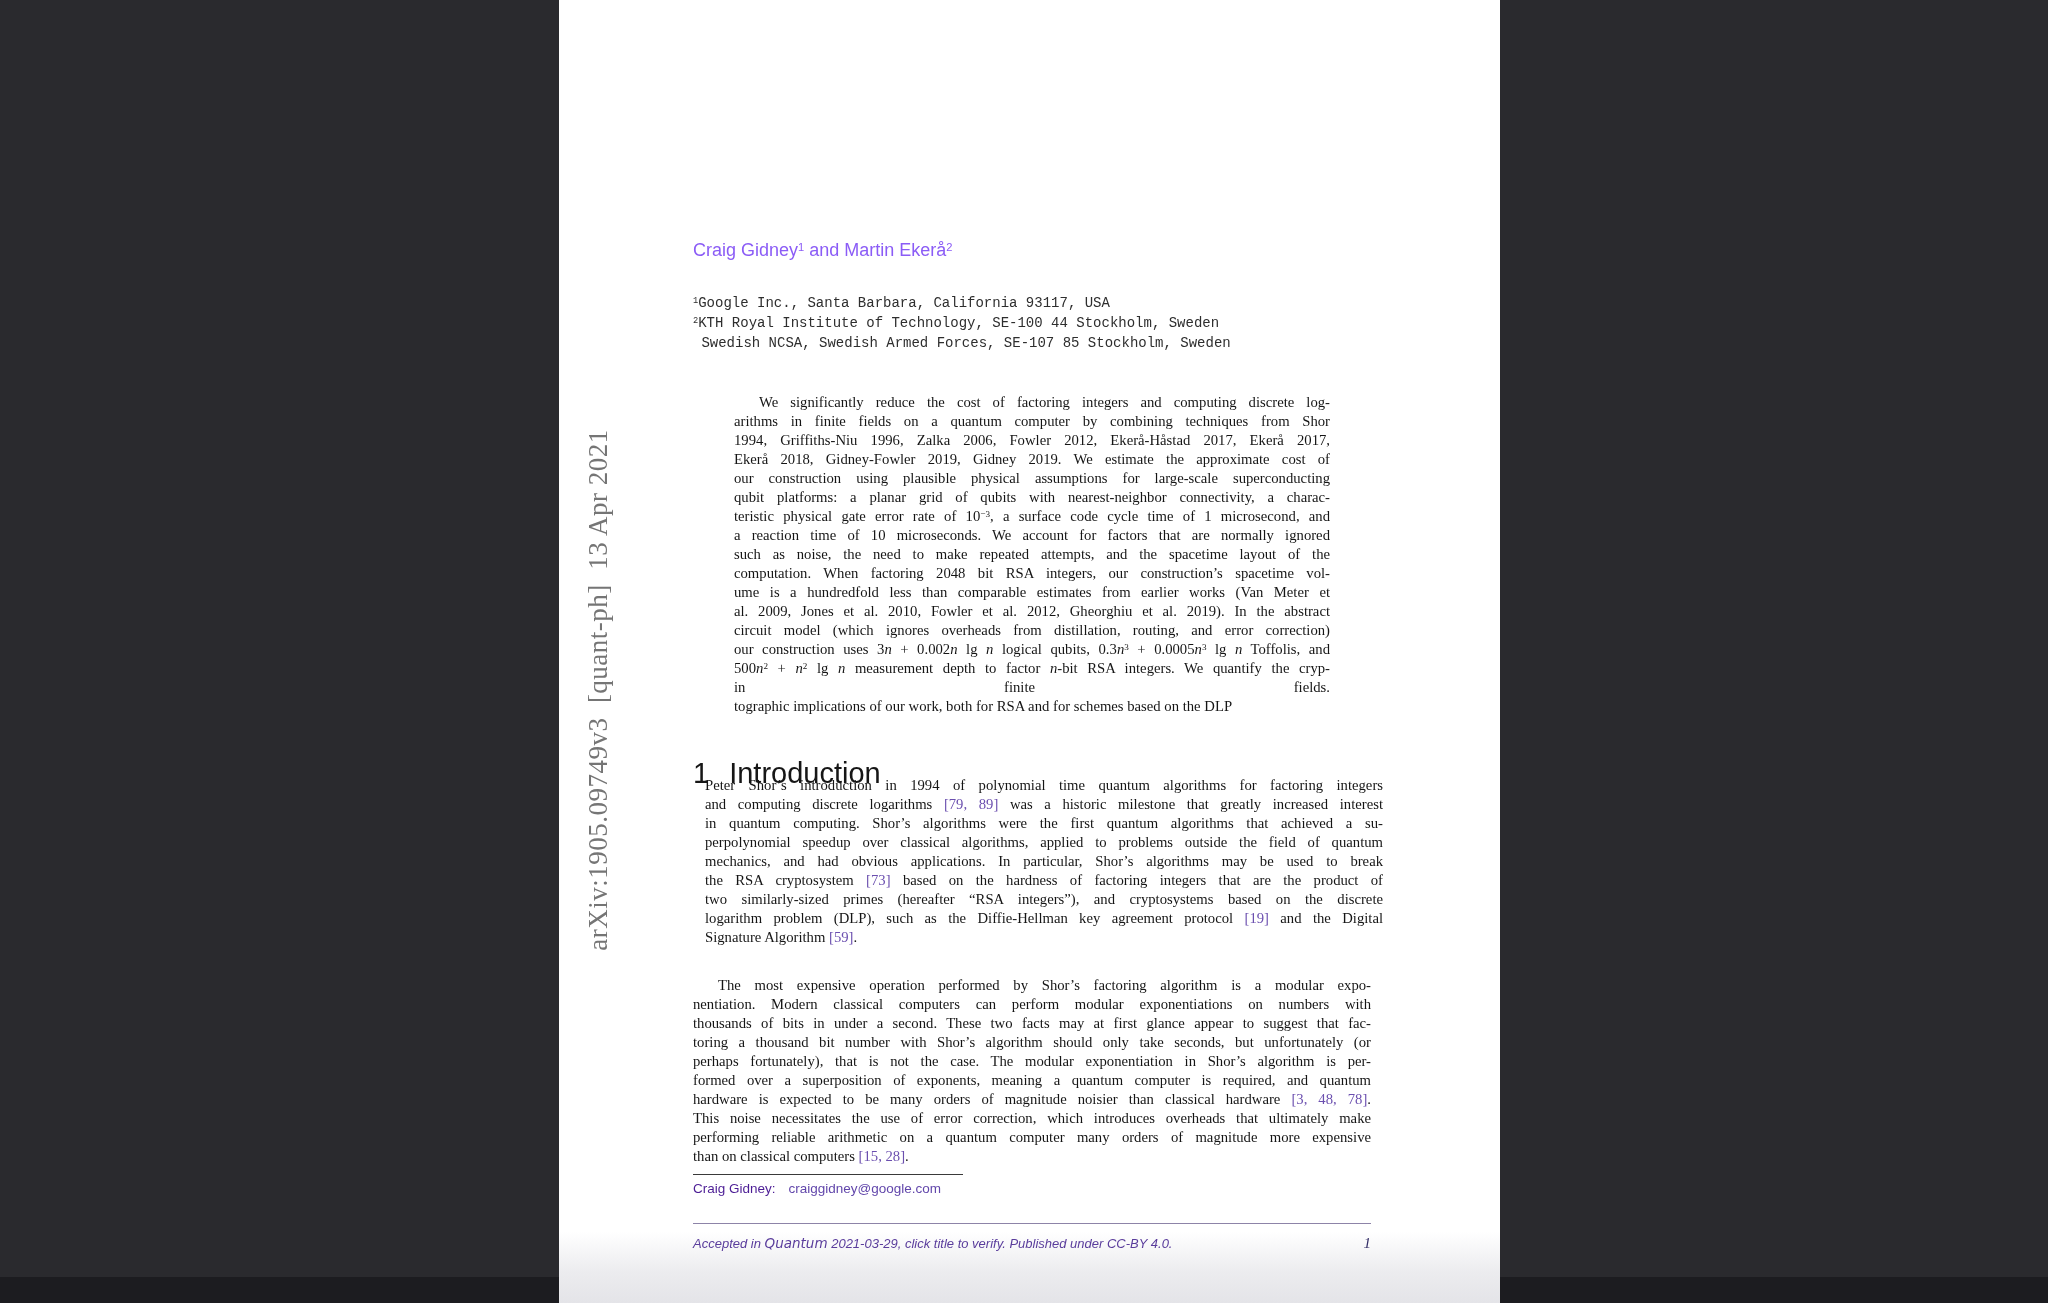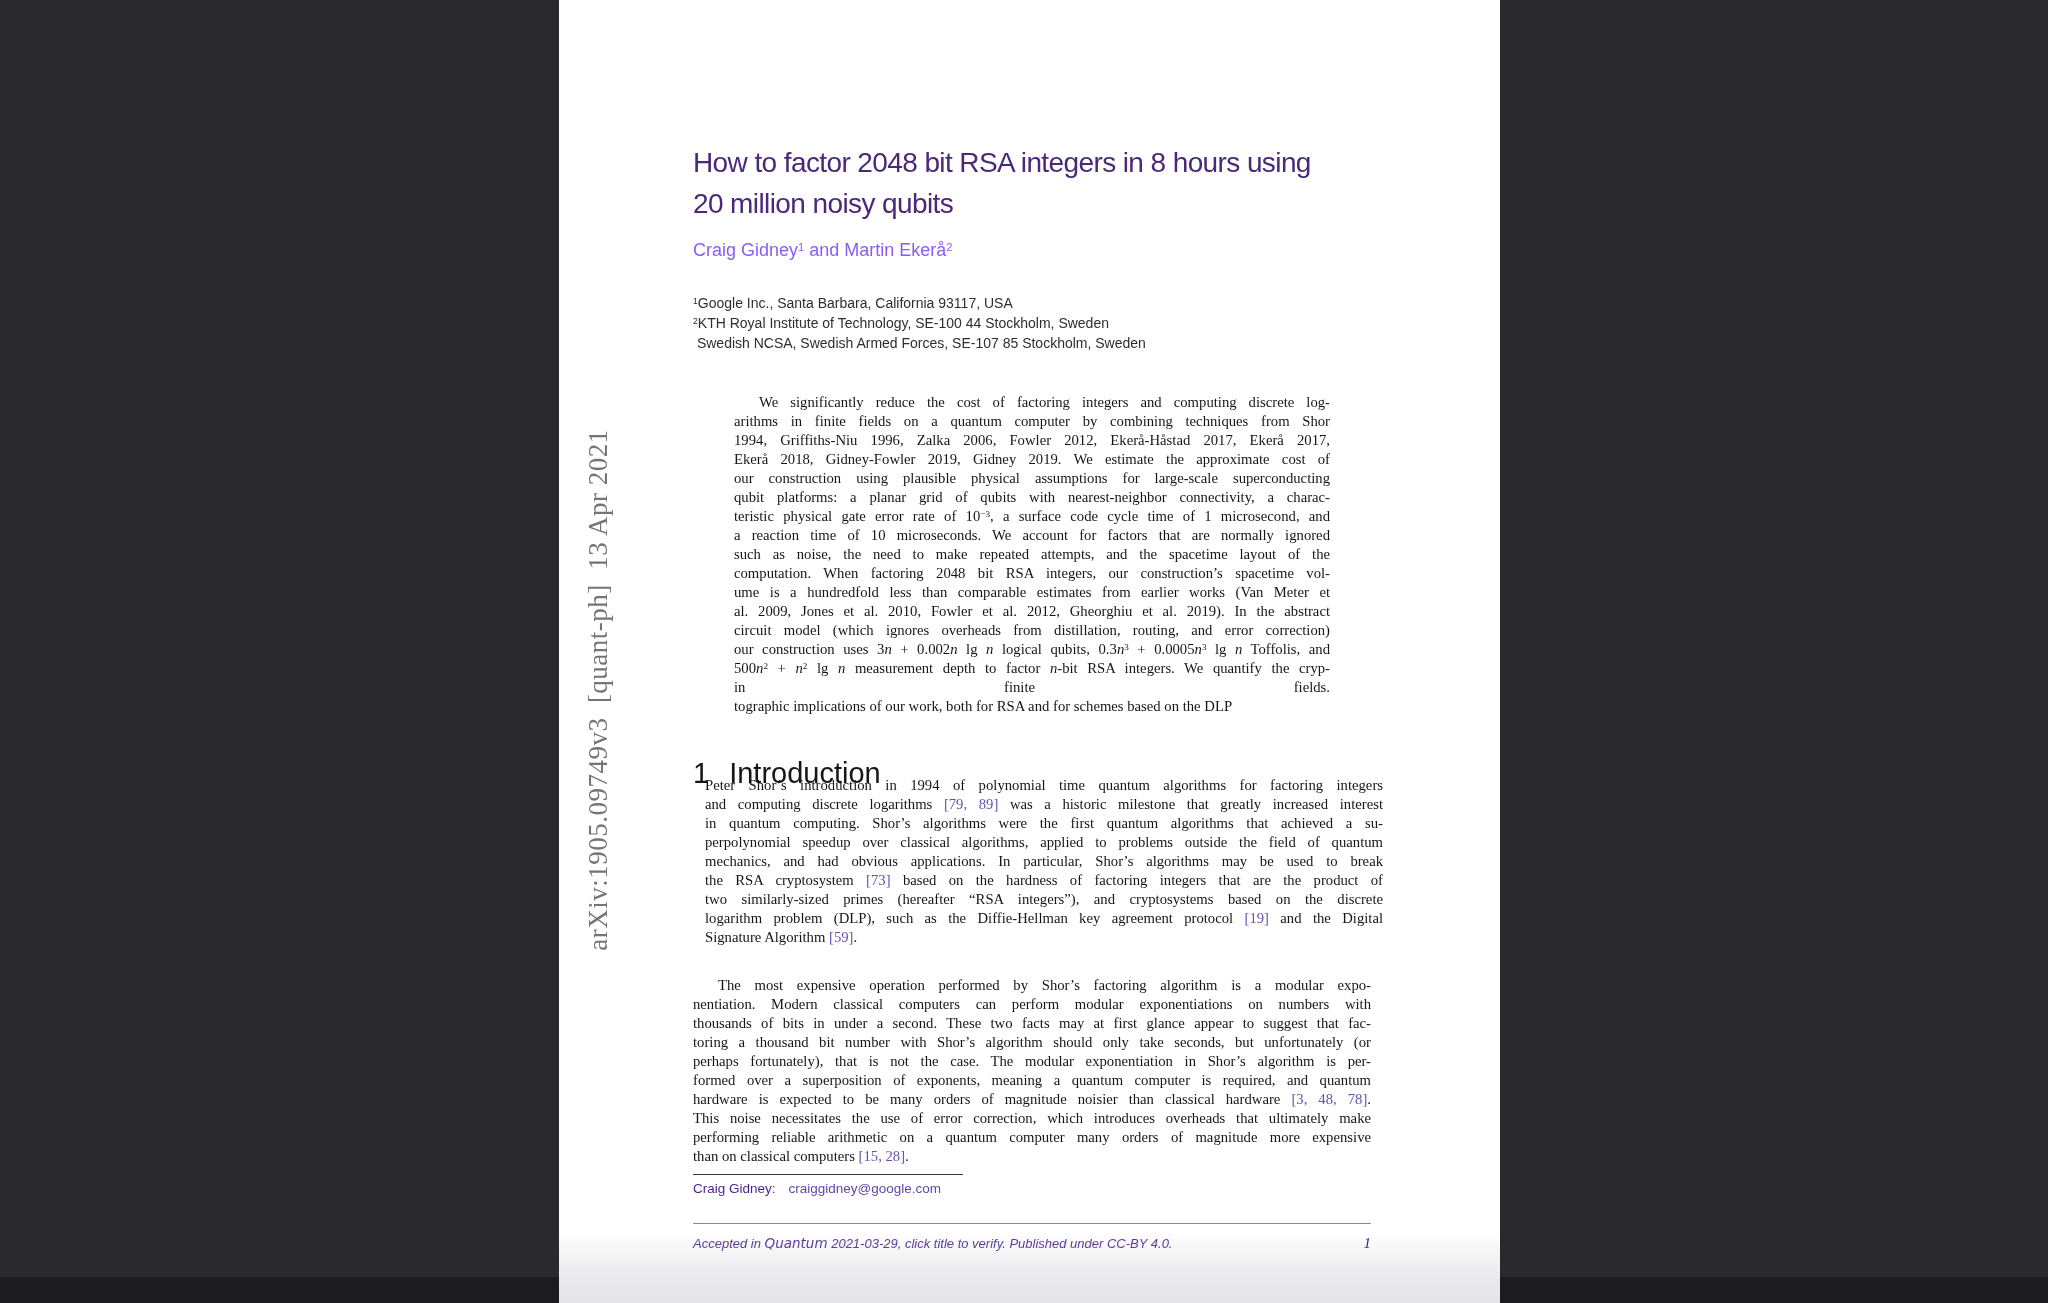--- a/index.html
+++ b/index.html
@@ -55,21 +55,21 @@
     font-family:"Liberation Serif",serif;
     font-size:14.7px;line-height:19px;color:#151515;
   }
   #body-par1{top:776px;margin-left:12px;}
   #body-par2{top:976px;}
   .just .jline{text-align:justify;text-align-last:justify;}
   .just .jline:last-child{text-align-last:left;}
   .indent-first .jline:first-child{text-indent:25px;}
   .jline{height:19px;overflow:visible;}
   #title .jline{height:41px;text-align:left;}
-  #affils .jline{height:20px;text-align:left;}
+  #affils .jline{height:20px;text-align:left;font-family:Liberation Mono, monospace;}
   .sup{font-size:62%;position:relative;top:-0.48em;}
   .it{font-style:italic;}
   .cite{color:#6b4faf;cursor:pointer;}
   #footnote-rule{
     position:absolute;left:134px;top:1174px;width:270px;height:1px;
     background:#3a3a3a;
   }
   #footnote{
     position:absolute;left:134px;top:1181px;
     font-size:13.5px;color:#111111;
@@ -96,24 +96,20 @@
 </head>
 <body>
 
 <div id="bottom-strip"></div>
 
 <div id="page">
   <div id="page-shade"></div>
 
   <div id="arxiv-stamp">arXiv:1905.09749v3  [quant-ph]  13 Apr 2021</div>
 
-  <div id="title" class="titleblock">
-      <div class="jline"><span>How to factor 2048 bit RSA integers in 8 hours using</span></div>
-      <div class="jline"><span>20 million noisy qubits</span></div>
-    </div>
 
   <div id="authors"><span>Craig Gidney</span><span class="sup">1</span><span> and Martin Ekerå</span><span class="sup">2</span></div>
 
   <div id="affils">
       <div class="jline"><span class="sup">1</span><span>Google Inc., Santa Barbara, California 93117, USA</span></div>
       <div class="jline"><span class="sup">2</span><span>KTH Royal Institute of Technology, SE-100 44 Stockholm, Sweden</span></div>
       <div class="jline"><span> Swedish NCSA, Swedish Armed Forces, SE-107 85 Stockholm, Sweden</span></div>
     </div>
 
   <div id="abstract" class="just indent-first">

